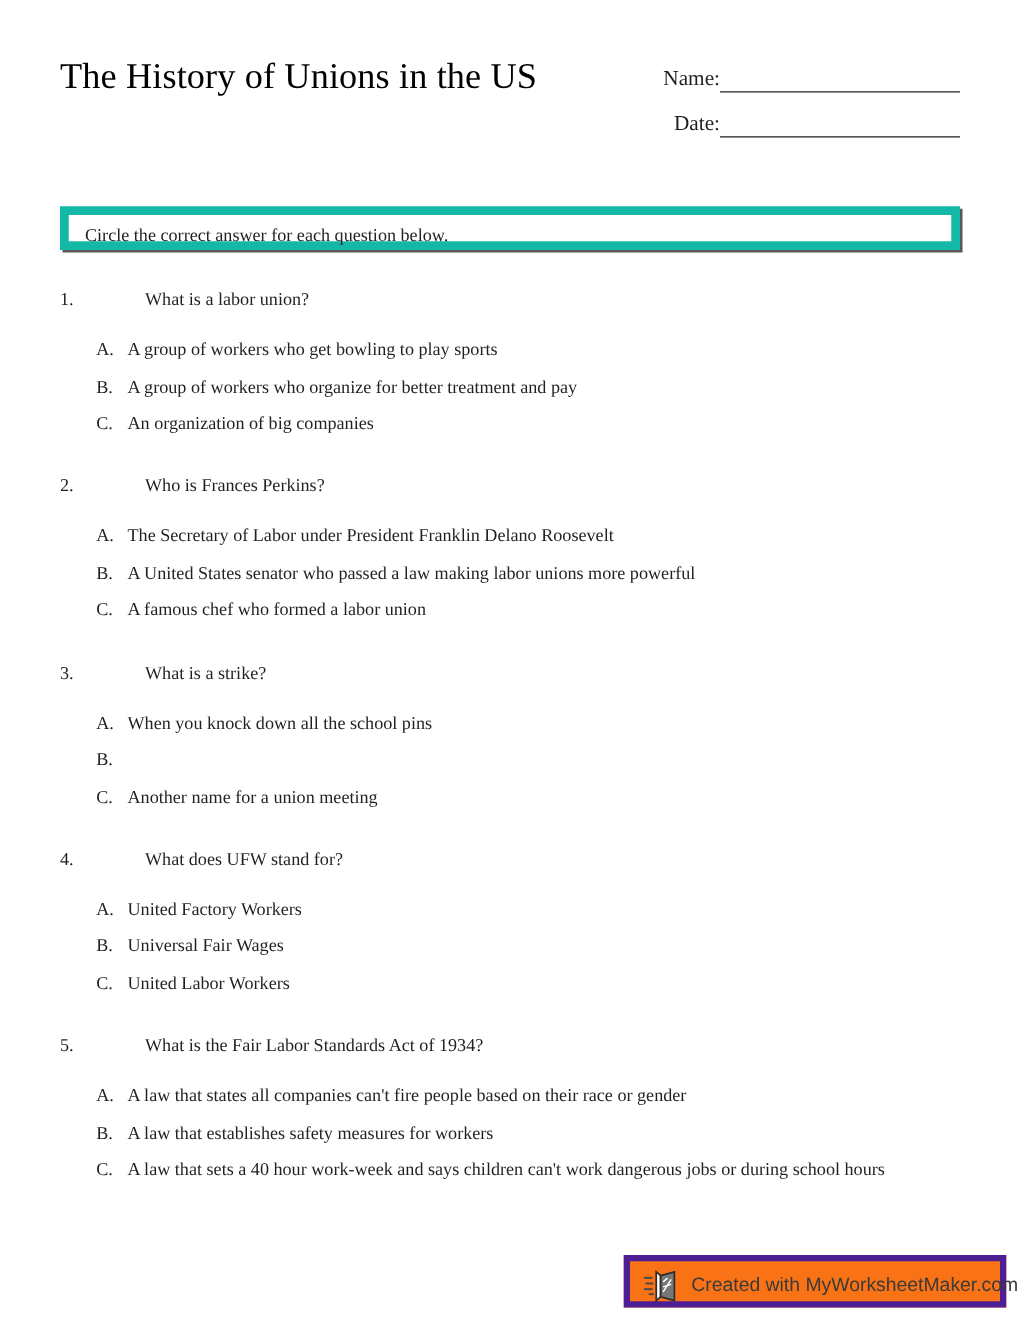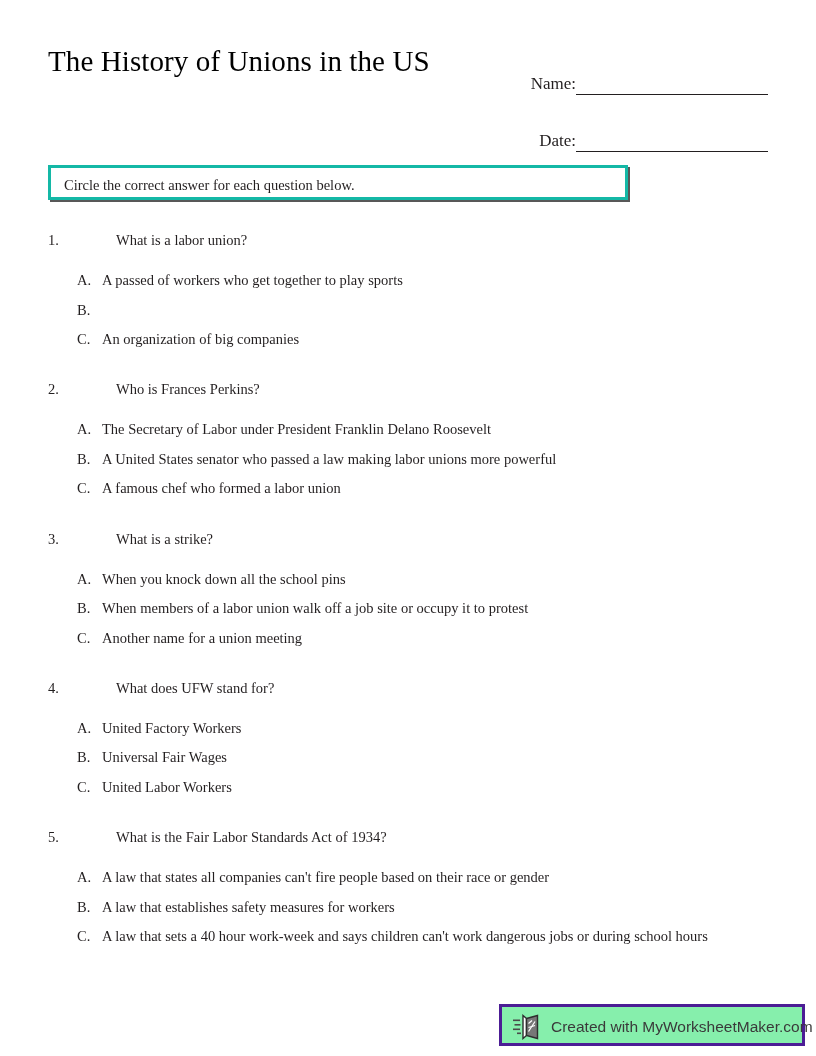--- a/index.html
+++ b/index.html
@@ -46,21 +46,20 @@
 
   .namedate {
     position: absolute;
     left: 472px;
     top: 8px;
     width: 248px;
   }
   .nd-row {
     position: relative;
     height: 36px;
-    margin-top: 21px;
   }
   .nd-label {
     position: absolute;
     right: 192px;
     top: 0;
     font-family: "Liberation Serif", serif;
     font-size: 17px;
     line-height: 22px;
     color: #231f20;
     white-space: nowrap;
@@ -72,23 +71,23 @@
     width: 192px;
     height: 0;
     border-bottom: 1.6px solid #231f20;
   }
 
   
   .instruction-box {
     position: absolute;
     left: 48px;
     top: 165px;
-    width: 580px;
+    width: 720px;
     height: 35px;
-    border: 3px solid #14b8a6;
+    border: 7px solid #14b8a6;
     background: #ffffff;
     box-shadow: 2px 2px 0 0 #585858;
     box-sizing: border-box;
   }
   .instruction-text {
     position: absolute;
     left: 13px;
     top: 8px;
     font-family: "Liberation Serif", serif;
     font-size: 14.5px;
@@ -162,22 +161,22 @@
     white-space: nowrap;
   }
 
   
   .footer-badge {
     position: absolute;
     left: 499px;
     top: 1004px;
     width: 306px;
     height: 42px;
-    border: 3px solid #4c1d95;
-    background: #86efac;
+    border: 5px solid #4c1d95;
+    background: #f97316;
     box-sizing: border-box;
   }
   .badge-inner {
     position: absolute;
     left: 11px;
     top: 0;
     height: 40px;
     display: flex;
     align-items: center;
     gap: 8px;
@@ -222,24 +221,25 @@
 
   <div class="questions" id="questions-container">
       <div class="question-block">
         <div class="question-row">
           <span class="q-number">1.</span>
           <span class="q-text">What is a labor union?</span>
         </div>
         <div class="options">
           <div class="option-row">
             <span class="opt-letter">A.</span>
-            <span class="opt-text">A passed of workers who get together to play sports</span>
-          </div>
-          <div class="option-row">
-            <span class="opt-letter">B.</span>
+            <span class="opt-text">A group of workers who get bowling to play sports</span>
+          </div>
+          <div class="option-row">
+            <span class="opt-letter">B.</span>
+            <span class="opt-text">A group of workers who organize for better treatment and pay</span>
           </div>
           <div class="option-row">
             <span class="opt-letter">C.</span>
             <span class="opt-text">An organization of big companies</span>
           </div>
         </div>
       </div>
       <div class="question-block">
         <div class="question-row">
           <span class="q-number">2.</span>
@@ -265,21 +265,20 @@
           <span class="q-number">3.</span>
           <span class="q-text">What is a strike?</span>
         </div>
         <div class="options">
           <div class="option-row">
             <span class="opt-letter">A.</span>
             <span class="opt-text">When you knock down all the school pins</span>
           </div>
           <div class="option-row">
             <span class="opt-letter">B.</span>
-            <span class="opt-text">When members of a labor union walk off a job site or occupy it to protest</span>
           </div>
           <div class="option-row">
             <span class="opt-letter">C.</span>
             <span class="opt-text">Another name for a union meeting</span>
           </div>
         </div>
       </div>
       <div class="question-block">
         <div class="question-row">
           <span class="q-number">4.</span>

